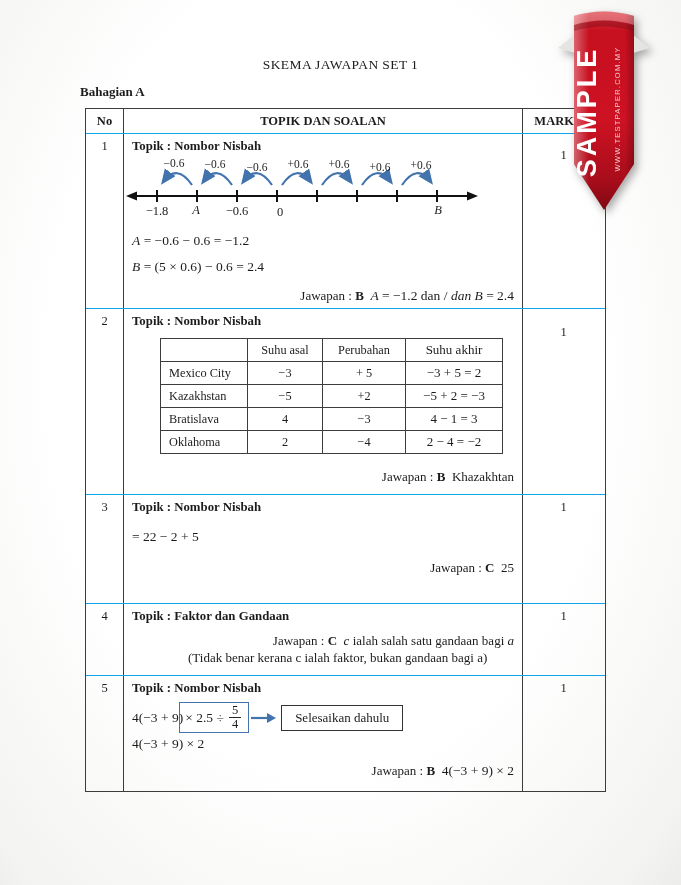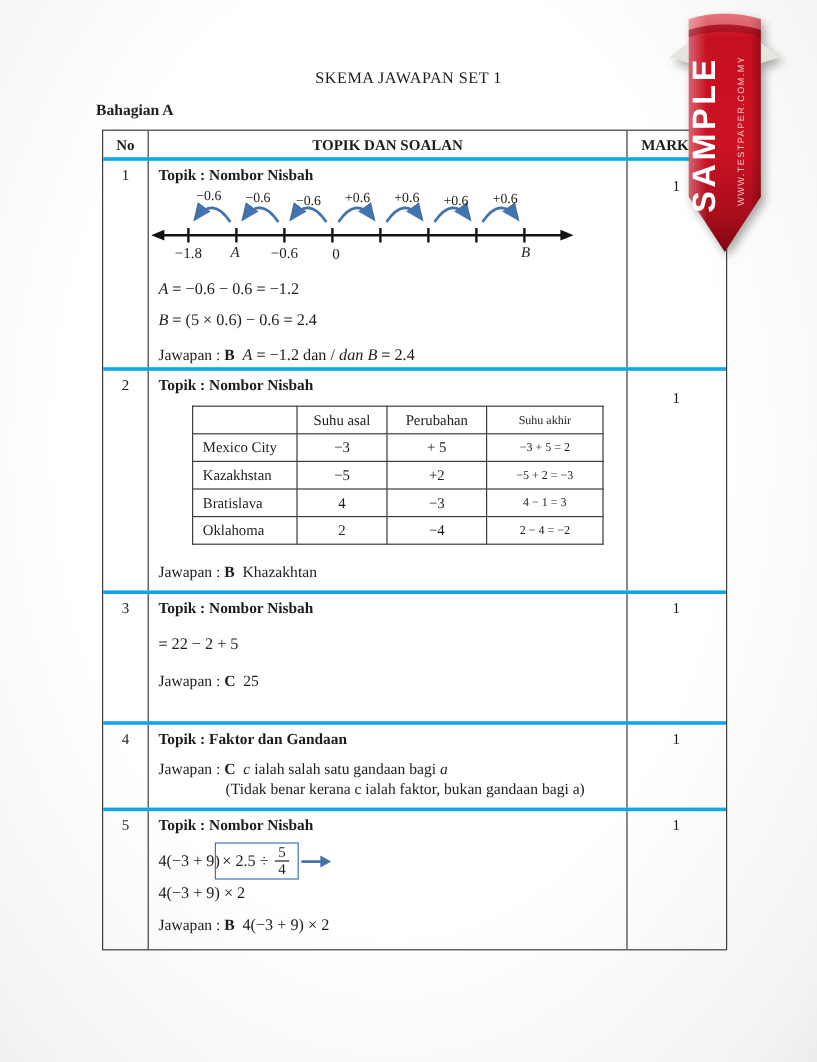--- a/index.html
+++ b/index.html
@@ -14,51 +14,51 @@
     font-size:13.5px;font-weight:normal;letter-spacing:.4px;
   }
   .section-label{
     position:absolute;top:84px;left:80px;font-size:13px;font-weight:bold;
   }
   
   .answer-table{
     position:absolute;left:85px;top:108px;width:519px;
     border:1px solid #3c3c3c;box-sizing:content-box;background:transparent;
   }
-  .t-row{display:grid;grid-template-columns:38px 399px 81px;border-bottom:3px solid #0ea5e9;box-sizing:border-box;}
+  .t-row{display:grid;grid-template-columns:38px 399px 81px;border-bottom:1px solid #0ea5e9;box-sizing:border-box;}
   .t-row:last-child{border-bottom:none;}
   .c-no{border-right:1px solid #3c3c3c;text-align:center;padding-top:5px;font-size:12.5px;}
   .c-topic{border-right:1px solid #3c3c3c;padding:5px 8px 0 8px;font-size:12.5px;position:relative;overflow:hidden;}
   .c-mark{text-align:center;font-size:12.5px;}
   .hdr{font-weight:bold;text-align:center;font-size:13px;}
   .hdr .c-topic{text-align:center;padding-top:5px;}
   .row-hdr{height:25px;}
   .row-1{height:175px;}
   .row-2{height:186px;}
   .row-3{height:109px;}
   .row-4{height:72px;}
   .row-5{height:115px;}
   .pt14{padding-top:14px;} .pt16{padding-top:16px;} .pt5{padding-top:5px;}
   .topic-line{font-weight:bold;font-size:12.8px;}
   .it{font-style:italic;}
   .b{font-weight:bold;}
   .math{font-size:13.5px;}
-  .answer-line{font-size:13px;}
+  .answer-line{font-size:13px;text-align:right;}
   
   .numberline{display:block;margin:4px 0 0 -8px;}
   .eq1{margin-top:13px;}
   .eq2{margin-top:10px;}
   .ans1{margin-top:13px;}
   
   .inner-table{border-collapse:collapse;margin:9px 0 0 28px;font-size:12.3px;border-radius:15px;}
   .inner-table td{border:1px solid #3c3c3c;height:22px;padding:0 6px;text-align:center;min-width:58px;}
   .inner-table td.city{text-align:left;width:72px;padding-left:8px;}
   .inner-table td.asal{width:62px;}
   .inner-table td.per{width:70px;}
-  .inner-table td.akhir{width:84px;font-size:10px;}
+  .inner-table td.akhir{width:84px;font-size:13px;}
   .ans2{margin-top:15px;}
   
   .work1{margin-top:14px;}
   .work2{margin-top:6px;}
   .ans3{margin-top:15px;}
   
   .ans4{margin-top:9px;}
   .note4{margin-left:56px;margin-top:1px;font-size:13px;}
   
   .expr-row{display:flex;align-items:center;margin-top:6px;}
@@ -242,20 +242,21 @@
           <span>× 2.5 ÷</span>
           <span class="frac">
             <span class="num">5</span>
             <span class="den">4</span>
           </span>
         </span>
         <svg class="arrow-icon" width="26" height="12" viewBox="0 0 26 12">
           <line x1="0" y1="6" x2="17" y2="6" stroke="#4273ad" stroke-width="2.2"></line>
           <polygon points="16,1 25,6 16,11" fill="#4273ad"></polygon>
         </svg>
+        <span class="callout-box">Selesaikan dahulu</span>
       </div>
       <div class="math line2-5">4(−3 + 9) × 2</div>
       <div class="answer-line ans5">
         <span>Jawapan :</span>
         <span class="b">B</span>&nbsp;
         <span class="math">4(−3 + 9) × 2</span>
       </div>
     </div>
     <div class="c-mark pt5">1</div>
   </div>

